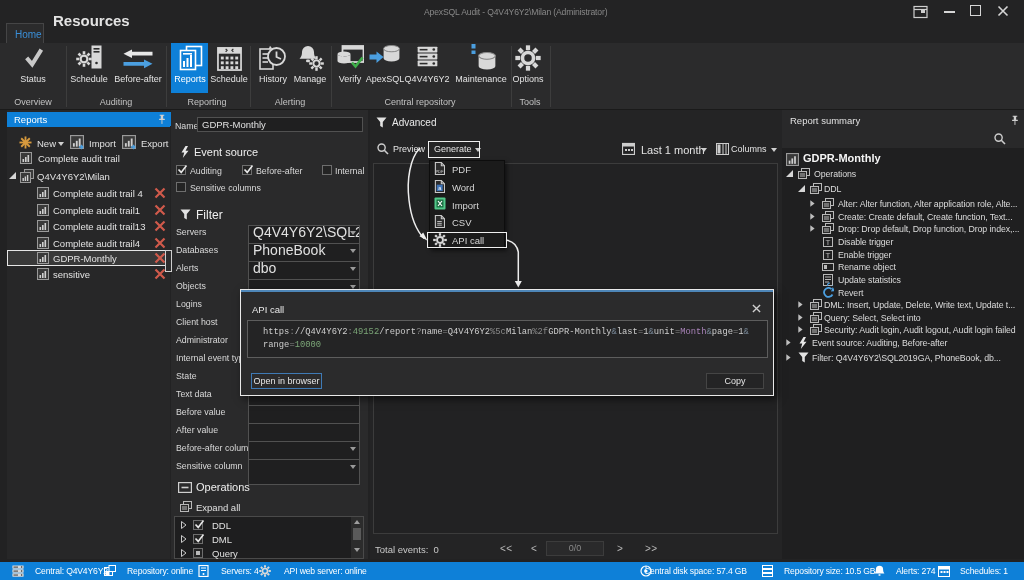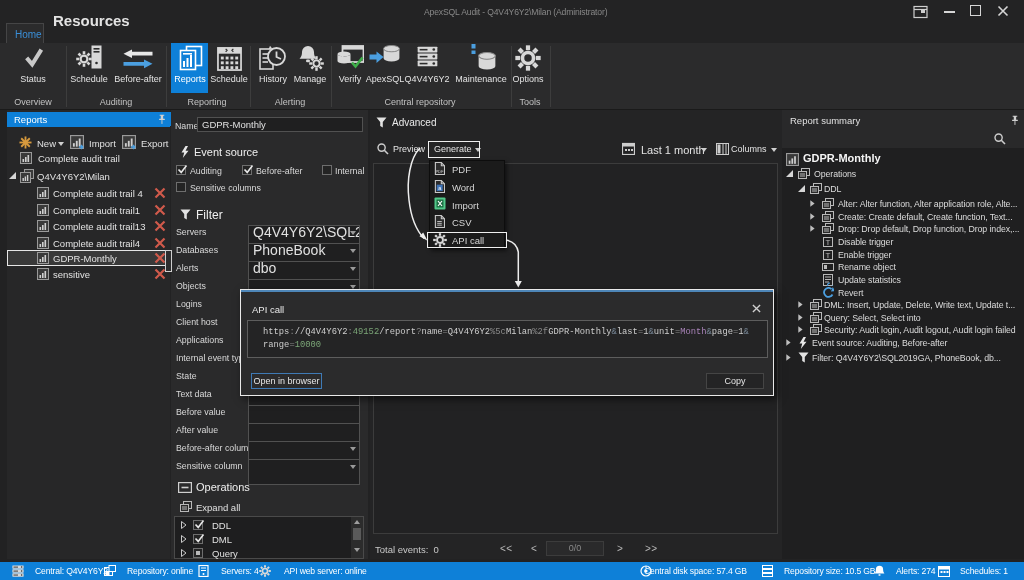--- a/index.html
+++ b/index.html
@@ -380,21 +380,21 @@
 <div class="lbl" style="left:5px;top:171px">Objects</div>
 <div class="inp dd" style="top:169px">
         <div class="arr"></div>
       </div>
 <div class="lbl" style="left:5px;top:189px">Logins</div>
 <div class="inp dd" style="top:187px">
         <div class="arr"></div>
       </div>
 <div class="lbl" style="left:5px;top:207px">Client host</div>
 <div class="inp" style="top:205px"></div>
-<div class="lbl" style="left:5px;top:225px">Applications</div>
+<div class="lbl" style="left:5px;top:225px">Administrator</div>
 <div class="inp" style="top:223px"></div>
 <div class="lbl" style="left:5px;top:243px">Internal event typ</div>
 <div class="inp" style="top:241px"></div>
 <div class="lbl" style="left:5px;top:261px">State</div>
 <div class="inp dd" style="top:259px">
         <div class="arr"></div>
       </div>
 <div class="lbl" style="left:5px;top:279px">Text data</div>
 <div class="inp" style="top:277px"></div>
 <div class="lbl" style="left:5px;top:297px">Before value</div>

